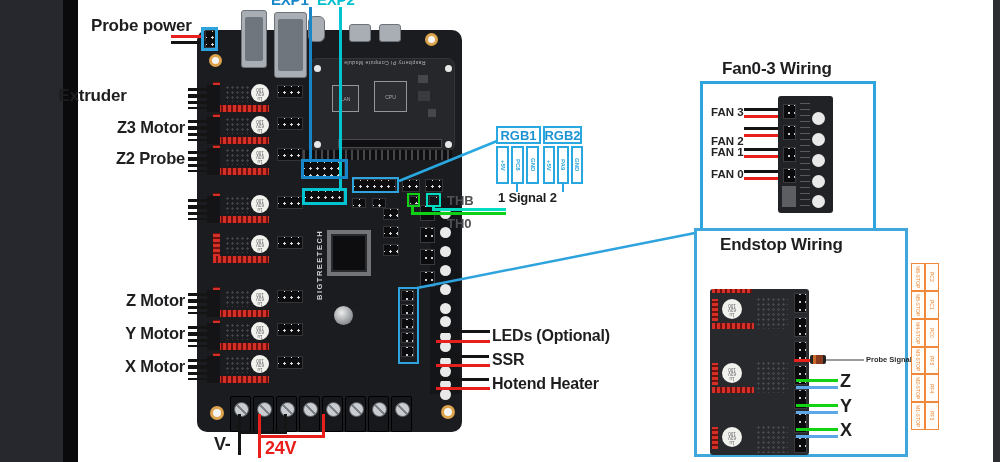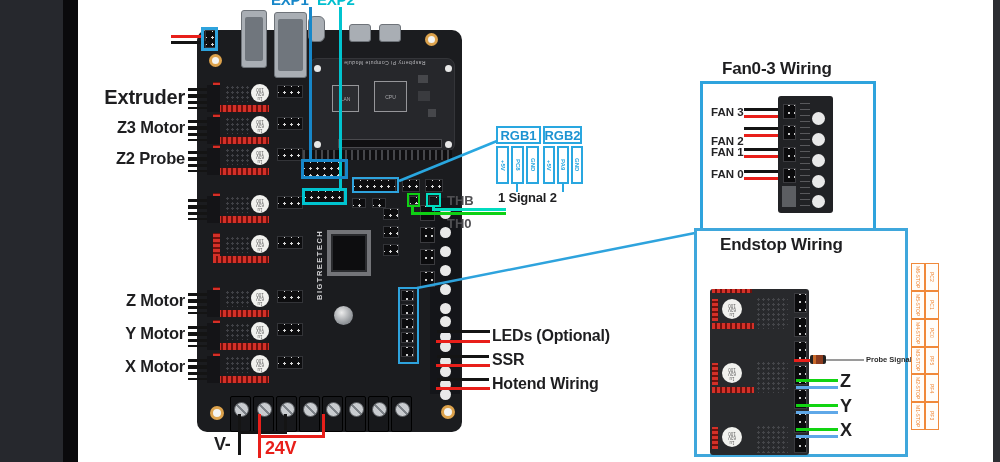--- a/index.html
+++ b/index.html
@@ -243,32 +243,33 @@
         <div class="screw"></div>
       </div>
     <div class="a term" style="left:171px;top:366px">
         <div class="screw"></div>
       </div>
     <div class="a term" style="left:194px;top:366px">
         <div class="screw"></div>
       </div>
   </div>
 
+  <div class="a lbl" style="left:91px;top:16px;font-size:17px">Probe power</div>
   <div class="a hline" style="left:171px;top:35px;width:32px;background:#e81f1a"></div>
   <div class="a hline" style="left:171px;top:41px;width:38px;background:#141414"></div>
   <div class="a bluebox" style="left:201px;top:27px;width:17px;height:24px"></div>
 
   <div class="a lbl" style="left:271px;top:-9px;font-size:15px;color:#1787c9">EXP1</div>
   <div class="a lbl" style="left:317px;top:-9px;font-size:15px;color:#00bfcf">EXP2</div>
   <div class="a" style="left:309px;top:7px;width:2.5px;height:153px;background:#1787c9"></div>
   <div class="a" style="left:339px;top:7px;width:2.5px;height:182px;background:#00c4cf"></div>
   <div class="a" style="left:301px;top:159px;width:47px;height:20px;border:3px solid #1787c9"></div>
   <div class="a" style="left:302px;top:188px;width:45px;height:17px;border:3px solid #00c4cf"></div>
 
-  <div class="a lbl" style="left:0;top:86px;width:185px;text-align:right;font-size:20px">Extruder</div>
+  <div class="a lbl" style="left:0;top:86px;width:185px;text-align:center;font-size:17px">Extruder</div>
   <div class="a lbl" style="left:0;top:118px;width:185px;text-align:right;font-size:16.5px">Z3 Motor</div>
   <div class="a lbl" style="left:0;top:149px;width:185px;text-align:right;font-size:16.5px">Z2 Probe</div>
   <div class="a lbl" style="left:0;top:324px;width:185px;text-align:right;font-size:16.5px">Y Motor</div>
   <div class="a lbl" style="left:0;top:291px;width:185px;text-align:right;font-size:16.5px">Z Motor</div>
   <div class="a lbl" style="left:0;top:357px;width:185px;text-align:right;font-size:16.5px">X Motor</div>
   <div class="a stub" style="left:188px;top:88px"></div>
   <div class="a stub" style="left:188px;top:120px"></div>
   <div class="a stub" style="left:188px;top:151px"></div>
   <div class="a stub" style="left:188px;top:199px"></div>
   <div class="a stub" style="left:188px;top:293px"></div>
@@ -330,21 +331,21 @@
   </svg>
 
   <div class="a hline" style="left:437px;top:330px;width:53px;background:#141414"></div>
   <div class="a hline" style="left:436px;top:340px;width:54px;background:#e81f1a"></div>
   <div class="a lbl" style="left:492px;top:327px;font-size:16px">LEDs (Optional)</div>
   <div class="a hline" style="left:437px;top:355px;width:52px;background:#141414"></div>
   <div class="a hline" style="left:436px;top:364px;width:54px;background:#e81f1a"></div>
   <div class="a lbl" style="left:492px;top:351px;font-size:16px">SSR</div>
   <div class="a hline" style="left:437px;top:378px;width:52px;background:#141414"></div>
   <div class="a hline" style="left:436px;top:387px;width:54px;background:#e81f1a"></div>
-  <div class="a lbl" style="left:492px;top:375px;font-size:16px">Hotend Wiring</div>
+  <div class="a lbl" style="left:492px;top:375px;font-size:16px">Hotend Heater</div>
 
   <div class="a" style="left:238px;top:414px;width:3px;height:41px;background:#141414"></div>
   <div class="a" style="left:284px;top:414px;width:3px;height:20px;background:#141414"></div>
   <div class="a" style="left:238px;top:431px;width:49px;height:3px;background:#141414"></div>
   <div class="a" style="left:258px;top:414px;width:3px;height:44px;background:#e81f1a"></div>
   <div class="a" style="left:322px;top:414px;width:3px;height:24px;background:#e81f1a"></div>
   <div class="a" style="left:258px;top:435px;width:67px;height:3px;background:#e81f1a"></div>
   <div class="a lbl" style="left:214px;top:434px;font-size:18px">V-</div>
   <div class="a lbl" style="left:265px;top:438px;font-size:18px;color:#e81f1a">24V</div>
 

